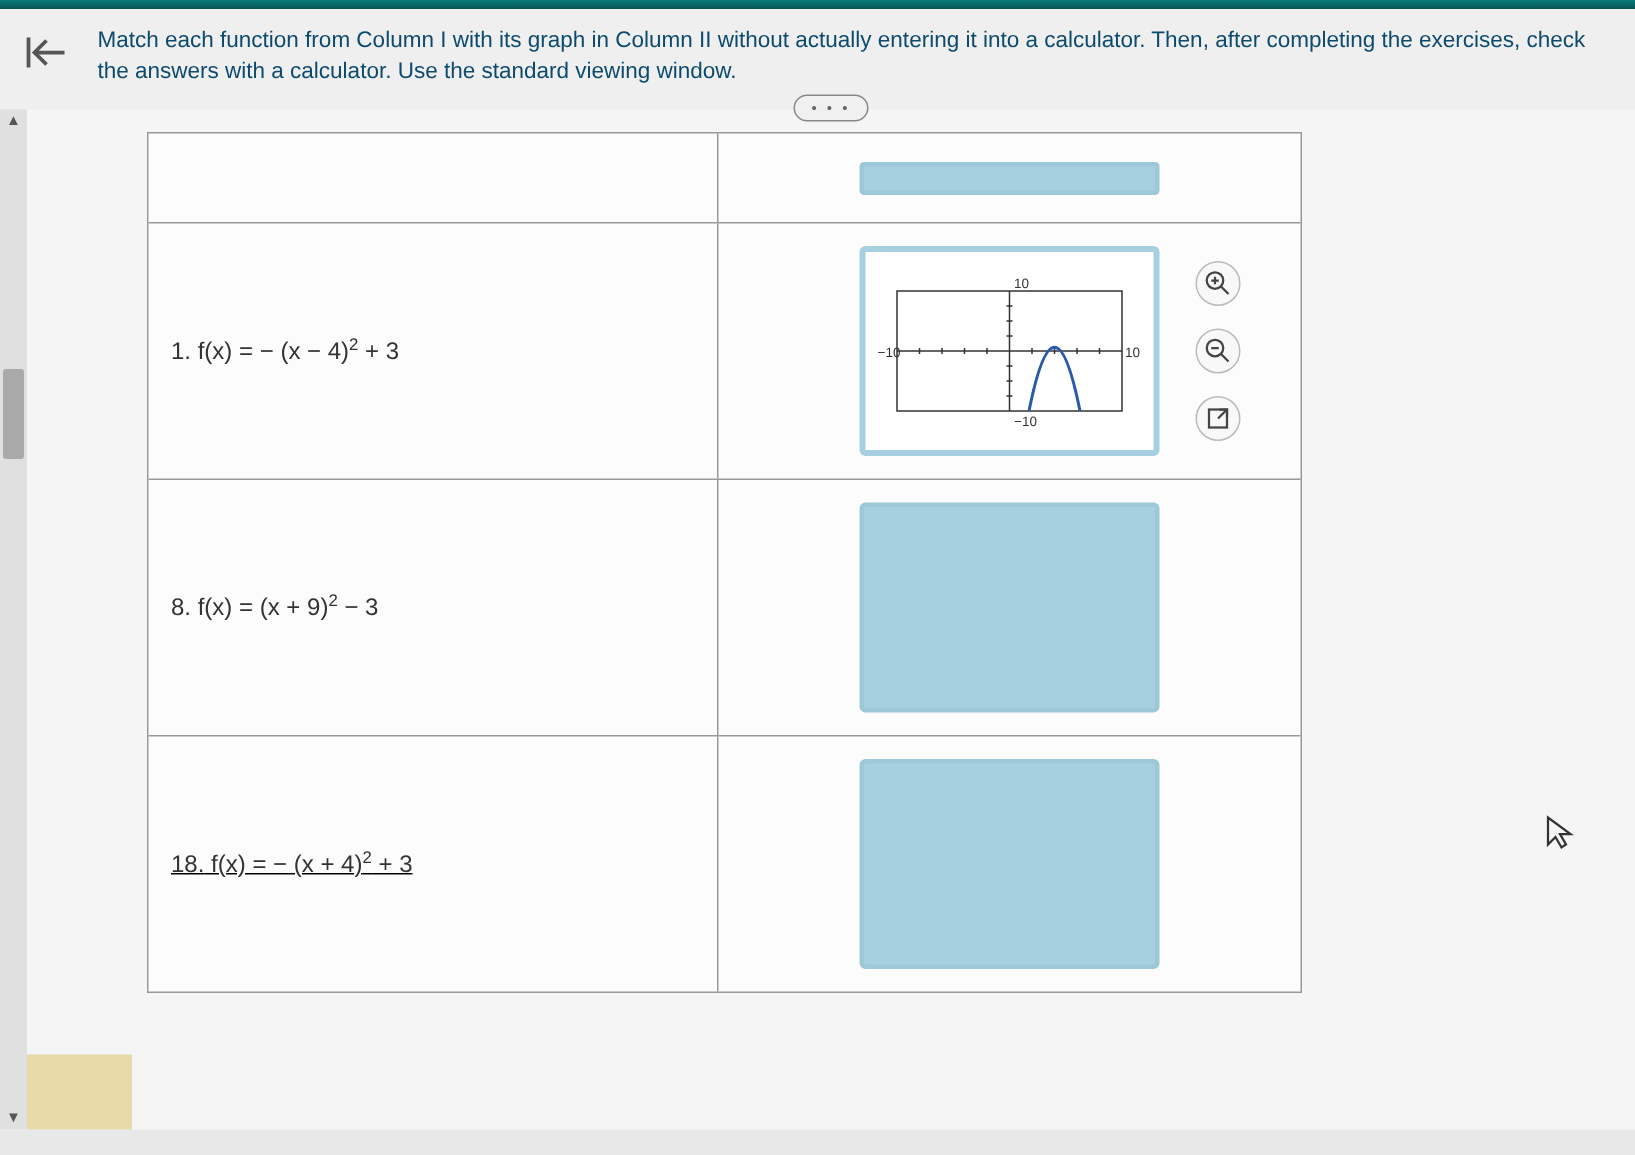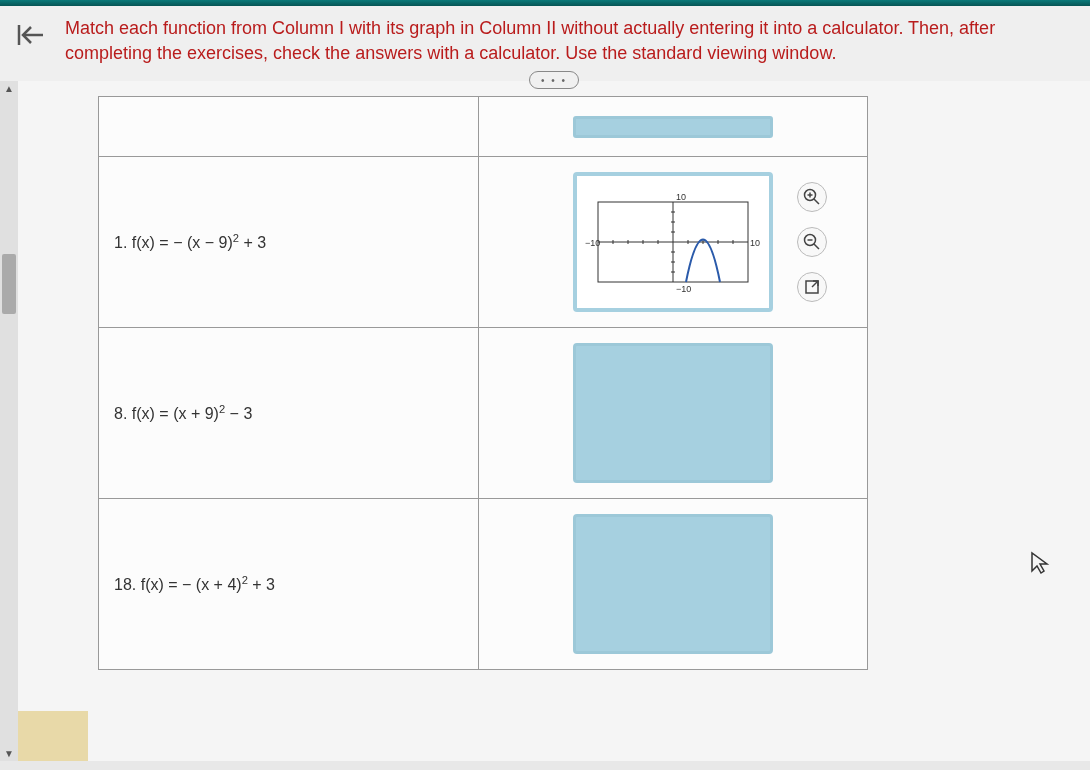--- a/index.html
+++ b/index.html
@@ -28,22 +28,22 @@
     .back-arrow {
       width: 40px;
       font-size: 28px;
       color: #555;
       margin-top: 5px;
       margin-right: 10px;
       cursor: pointer;
     }
     .instructions {
       flex: 1;
-      font-size: 18px;
-      color: #b91c1c;
+      font-size: 15px;
+      color: #0c4a6e;
       line-height: 1.4;
     }
     .content-wrapper {
       position: relative;
       display: flex;
       background: #f5f5f5;
     }
     .scroll-area {
       width: 18px;
       background: #e0e0e0;
@@ -95,20 +95,21 @@
       border: 1px solid #999;
       background: #fcfcfc;
     }
     .table-row {
       display: flex;
       min-height: 170px;
       border-bottom: 1px solid #999;
     }
     .table-row:last-child {
       border-bottom: none;
+      text-decoration: underline;
     }
     .table-row.first-row {
       min-height: 60px;
     }
     .left-cell {
       width: 380px;
       border-right: 1px solid #999;
       padding: 15px;
       display: flex;
       align-items: center;
@@ -230,21 +231,21 @@
         <div class="left-cell"></div>
         <div class="right-cell">
           <div class="answer-slot small"></div>
         </div>
       </div>
 
       <div class="table-row">
         <div class="left-cell">
           <span>
             <span>1.</span>
-            <span>f(x) = − (x − 9)</span><sup>2</sup><span> + 3</span>
+            <span>f(x) = − (x − 4)</span><sup>2</sup><span> + 3</span>
           </span>
         </div>
         <div class="right-cell">
           <div class="answer-slot with-graph">
             <svg class="graph-svg" viewBox="0 0 180 110">
               <rect x="15" y="15" width="150" height="80" fill="none" stroke="#333" stroke-width="1"></rect>
               <line x1="90" y1="15" x2="90" y2="95" stroke="#333" stroke-width="1"></line>
               <line x1="15" y1="55" x2="165" y2="55" stroke="#333" stroke-width="1"></line>
               <g stroke="#333" stroke-width="1">
                 <line x1="30" y1="53" x2="30" y2="57"></line>

